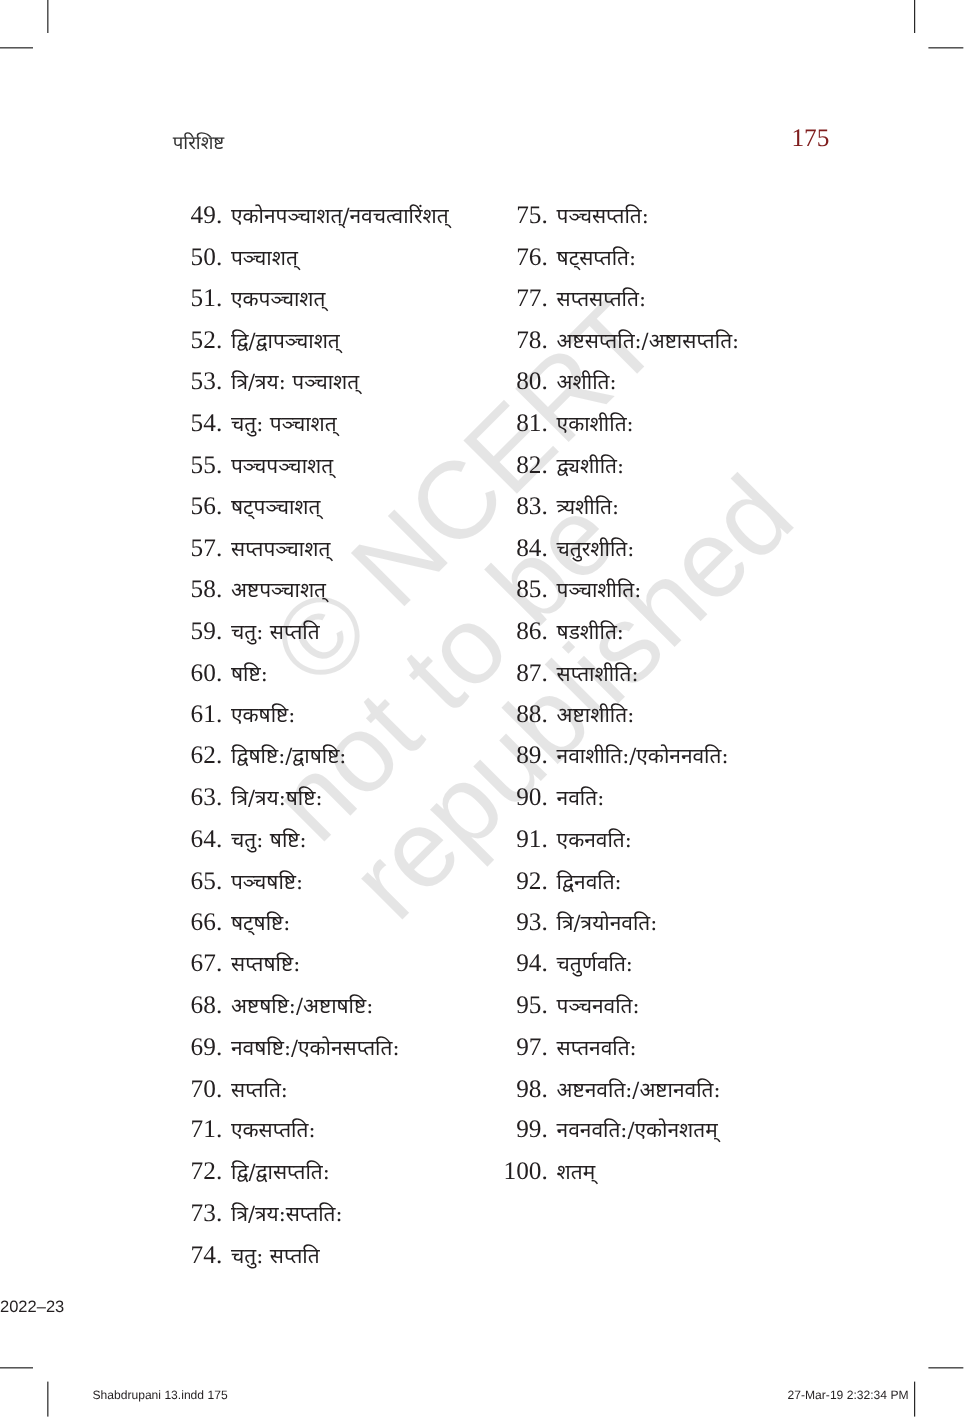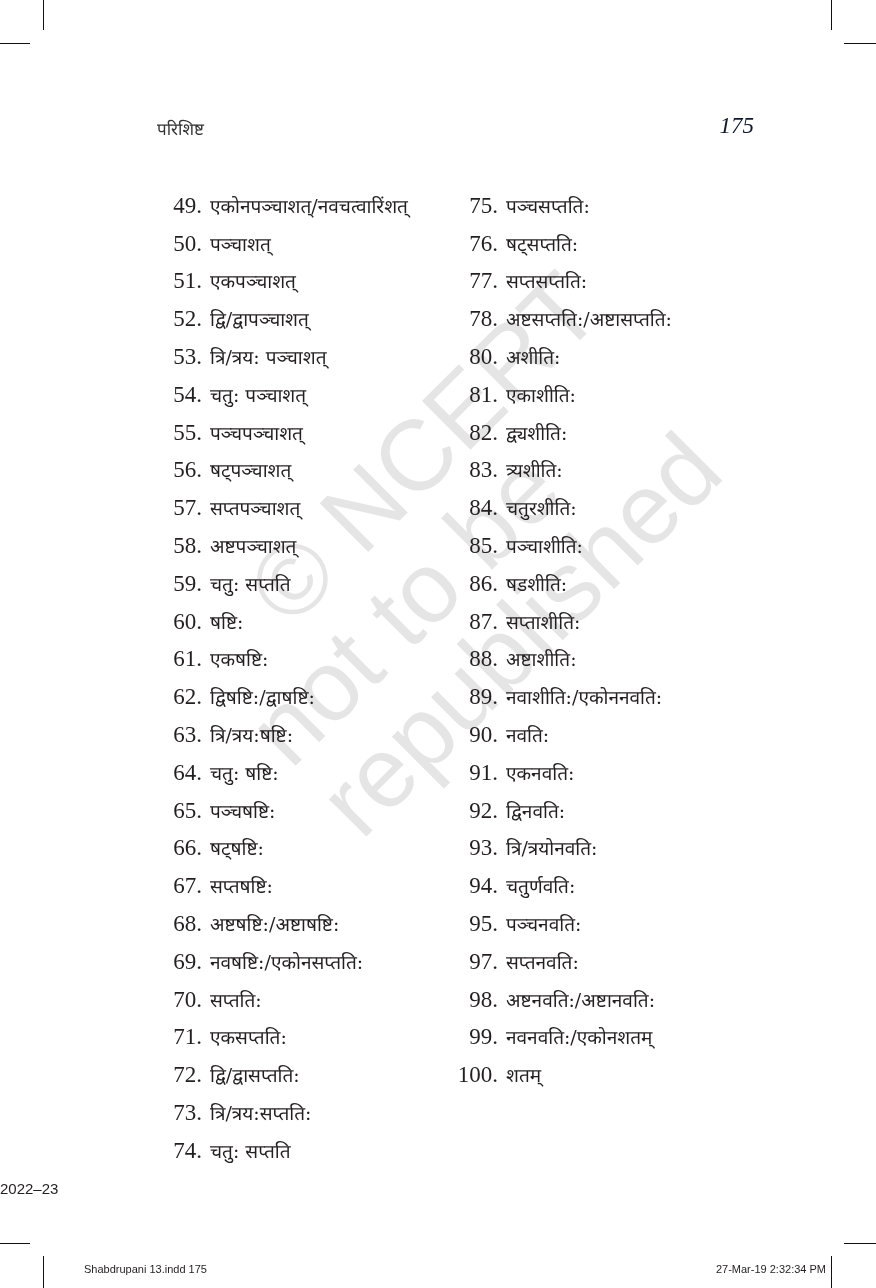--- a/index.html
+++ b/index.html
@@ -25,27 +25,26 @@
       top: 117px;
       font-size: 17px;
       color: #333;
     }
     .page-number {
       position: absolute;
       right: 122px;
       top: 113px;
       font-family: "Liberation Serif", serif;
       font-size: 23px;
-      color: #0f172a;
-      font-style: italic;
+      color: #7f1d1d;
     }
 
     .column {
       position: absolute;
-      top: 187px;
+      top: 177px;
     }
     .column.left { left: 160px; }
     .column.right { left: 450px; }
 
     .entry {
       height: 37.8px;
       display: flex;
       align-items: center;
       white-space: nowrap;
     }

